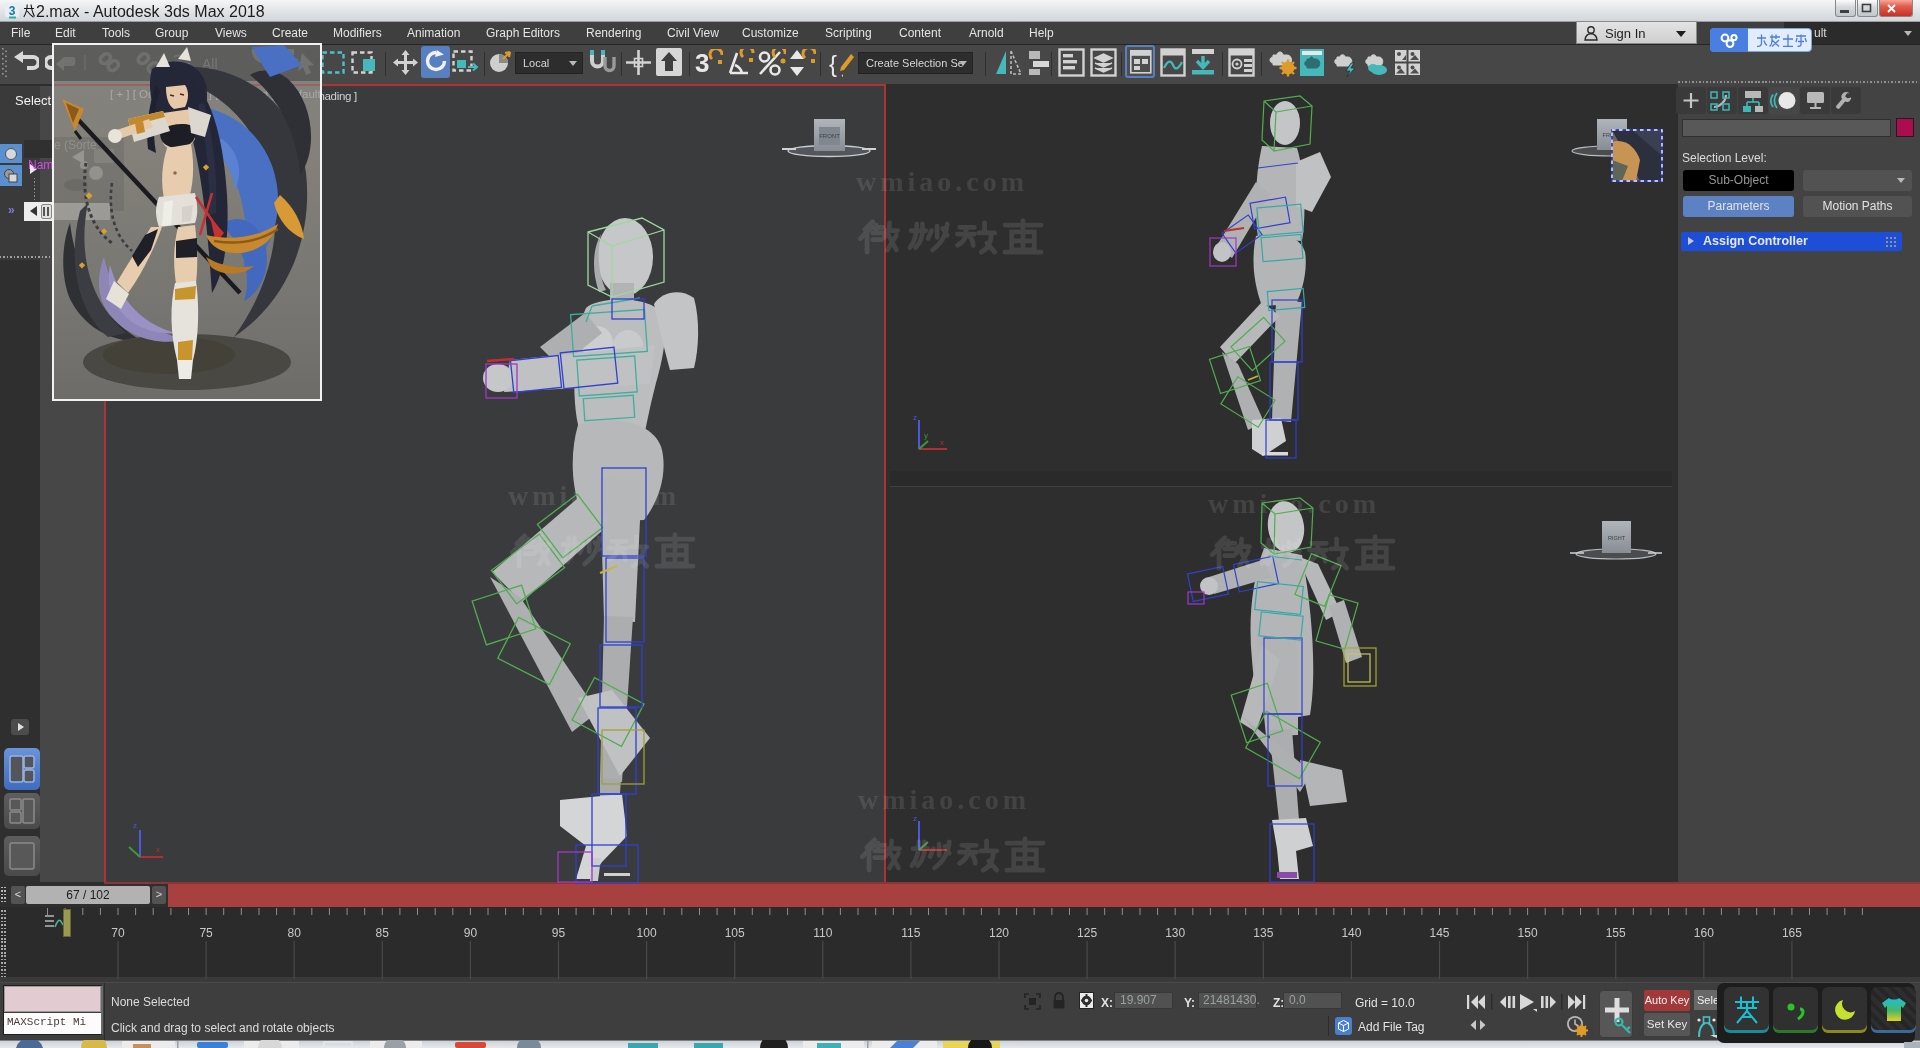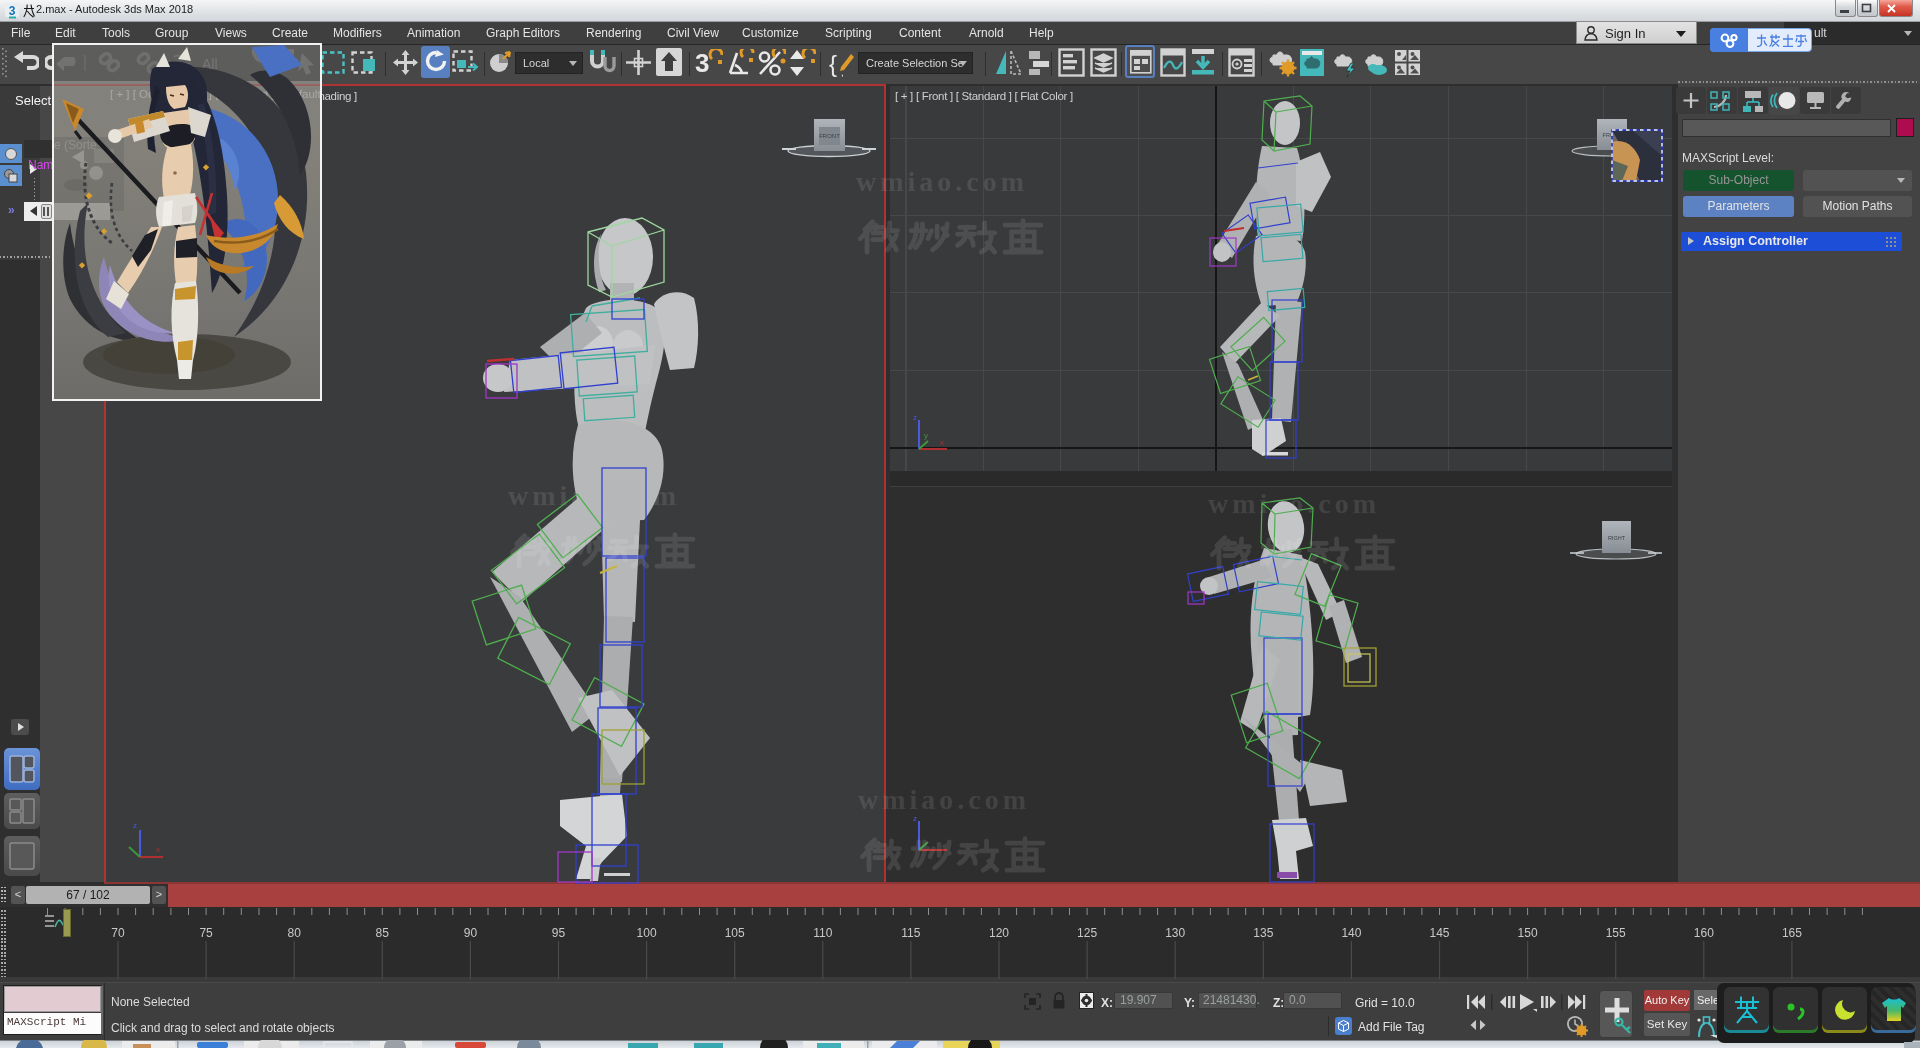--- a/index.html
+++ b/index.html
@@ -1,21 +1,21 @@
 <!DOCTYPE html>
 <html><head><meta charset="utf-8">
 <style>
 html,body{margin:0;padding:0;width:1920px;height:1048px;overflow:hidden;background:#2e2e2e;
 font-family:"Liberation Sans",sans-serif;}
 *{box-sizing:border-box;}
 .abs{position:absolute;}
 #stage{position:relative;width:1920px;height:1048px;}
 
 #titlebar{left:0;top:0;width:1920px;height:22px;background:linear-gradient(#f4f5f6,#dfe2e5 60%,#d3d6da);border-bottom:1px solid #9a9da1;}
-#title-text{left:36px;top:3px;font-size:11px;color:#1c1c1c;}
+#title-text{left:36px;top:3px;font-size:16px;color:#1c1c1c;}
 .winbtn{top:0;height:17px;border:1px solid #888;border-top:none;border-radius:0 0 3px 3px;}
 
 #menubar{left:0;top:22px;width:1920px;height:22px;background:#3f3f3f;}
 .mi{position:absolute;top:26px;font-size:12px;color:#e4e4e4;white-space:nowrap;}
 
 #toolbar{left:0;top:44px;width:1920px;height:40px;background:#474747;border-top:1px solid #252525;}
 .tsep{position:absolute;top:52px;width:1px;height:24px;background:#2f2f2f;}
 .tdrop{position:absolute;background:#2d2d2d;border:1px solid #232323;color:#d6d6d6;font-size:11px;line-height:20px;padding-left:7px;}
 .tdrop .da{position:absolute;right:5px;top:8px;width:0;height:0;border-left:4px solid transparent;border-right:4px solid transparent;border-top:5px solid #b8b8b8;}
 
@@ -304,26 +304,20 @@
       </g>
 </svg>
 
 <div class="abs" id="vparea">
   <div class="abs" id="leftcol-a"></div>
   <div class="abs" id="leftcol-b"></div>
   <div class="abs" id="leftcol-c"></div>
   <div class="abs" id="vp-main">
         <div class="vplabel">[ + ] [ Orthographic ] [ Standard ] [ Default Shading ]</div>
       </div>
-  <div class="abs" id="vp-front">
-    <div class="abs" style="left:0;top:0;width:782px;height:385px;background-image:repeating-linear-gradient(90deg,transparent 0 15.5px,#474849 15.5px 16.5px,transparent 16.5px 77.5px),repeating-linear-gradient(180deg,transparent 0 51.5px,#474849 51.5px 52.5px,transparent 52.5px 77.5px);"></div>
-    <div class="abs" style="left:325px;top:0;width:2px;height:385px;background:#161616;"></div>
-    <div class="abs" style="left:0;top:361px;width:782px;height:2px;background:#161616;"></div>
-    <div class="vplabel">[ + ] [ Front ] [ Standard ] [ Flat Color ]</div>
-  </div>
   <div class="abs" style="left:890px;top:387px;width:782px;height:16px;background:#2a2a2a;border-bottom:1px solid #3f3f3f;"></div>
 </div>
 
 <svg class="abs" style="left:0;top:0;z-index:5;pointer-events:none" width="1920" height="1048" viewBox="0 0 1920 1048">
 <defs>
 <g id="cnwm" stroke-linecap="round" fill="none">
  <path d="M6,12 l7,-7 M2,20 l8,-8 M8,16 v16 M16,8 v7 M13,10 h9 M13,15 h9 M13,21 h8 M28,6 c0,6 -2,10 -5,13 M25,13 h10 M27,17 l7,13 M34,17 l-8,13"></path>
  <path d="M52,7 c0,9 -2,16 -6,21 M47,13 h13 M57,7 c1,9 -1,16 -6,21 M70,9 v10 M65,13 l-3,7 M75,11 l4,6 M79,7 c-1,11 -6,18 -13,23"></path>
  <path d="M90,10 h13 M88,16 h15 M95,10 c2,7 0,12 -7,16 M97,16 c3,3 5,6 5,10 M112,6 v9 M107,15 h14 M118,15 c0,9 -3,14 -9,17 M114,24 l7,8"></path>
  <path d="M130,8 h32 M146,4 v26 M136,14 h20 v16 h-20 z M136,22 h20 M130,32 h32"></path>
@@ -571,22 +565,22 @@
         <rect x="131" y="5" width="17" height="11" rx="1.5" fill="#b8b8b8"></rect>
         <path d="M139.5,16 V20 M134,21 H145" stroke="#b8b8b8" stroke-width="2"></path>
       </g>
  <g transform="translate(160,2) rotate(40 7 12)">
         <path d="M7,2 C4,2 2,4 2,7 C2,9 3,10.5 5,11 L5,20 C5,22 9,22 9,20 L9,11 C11,10.5 12,9 12,7 C12,6 11.8,5 11,4 L8.5,7 L5.5,7 L5,3.5 Z" fill="#b0b0b0"></path>
       </g>
 </svg>
 
 <div class="abs" style="left:1682px;top:119px;width:209px;height:18px;background:#585858;border:1px solid #303030;"></div>
 <div class="abs" style="left:1896px;top:118px;width:18px;height:19px;background:#ad0c4e;border:1px solid #1e1e1e;"></div>
-<div class="abs" style="left:1682px;top:151px;font-size:12px;color:#dcdcdc;">MAXScript Level:</div>
-<div class="abs cpbtn" style="left:1683px;top:170px;width:111px;height:21px;background:#14532d;line-height:21px;color:#969696;">Sub-Object</div>
+<div class="abs" style="left:1682px;top:151px;font-size:12px;color:#dcdcdc;">Selection Level:</div>
+<div class="abs cpbtn" style="left:1683px;top:170px;width:111px;height:21px;background:#000000;line-height:21px;color:#969696;">Sub-Object</div>
 <div class="abs cpbtn" style="left:1803px;top:170px;width:109px;height:21px;background:#525252;">
  <span style="position:absolute;right:7px;top:8px;width:0;height:0;border-left:4px solid transparent;border-right:4px solid transparent;border-top:5px solid #b8b8b8;"></span>
     </div>
 <div class="abs cpbtn" style="left:1683px;top:196px;width:111px;height:21px;background:#5d82c4;line-height:21px;">Parameters</div>
 <div class="abs cpbtn" style="left:1803px;top:196px;width:109px;height:21px;background:#525252;line-height:21px;">Motion Paths</div>
 <div class="abs" style="left:1681px;top:232px;width:221px;height:19px;background:#1d4ed8;border-radius:2px;">
  <span style="position:absolute;left:7px;top:5px;width:0;height:0;border-top:4.5px solid transparent;border-bottom:4.5px solid transparent;border-left:6px solid #c8c8c8;"></span>
  <span style="position:absolute;left:22px;top:2px;font-size:12.5px;font-weight:bold;color:#e8e8e8;">Assign Controller</span>
  <svg style="position:absolute;right:6px;top:5px" width="10" height="10" viewBox="0 0 10 10">
         <g fill="#909090">

